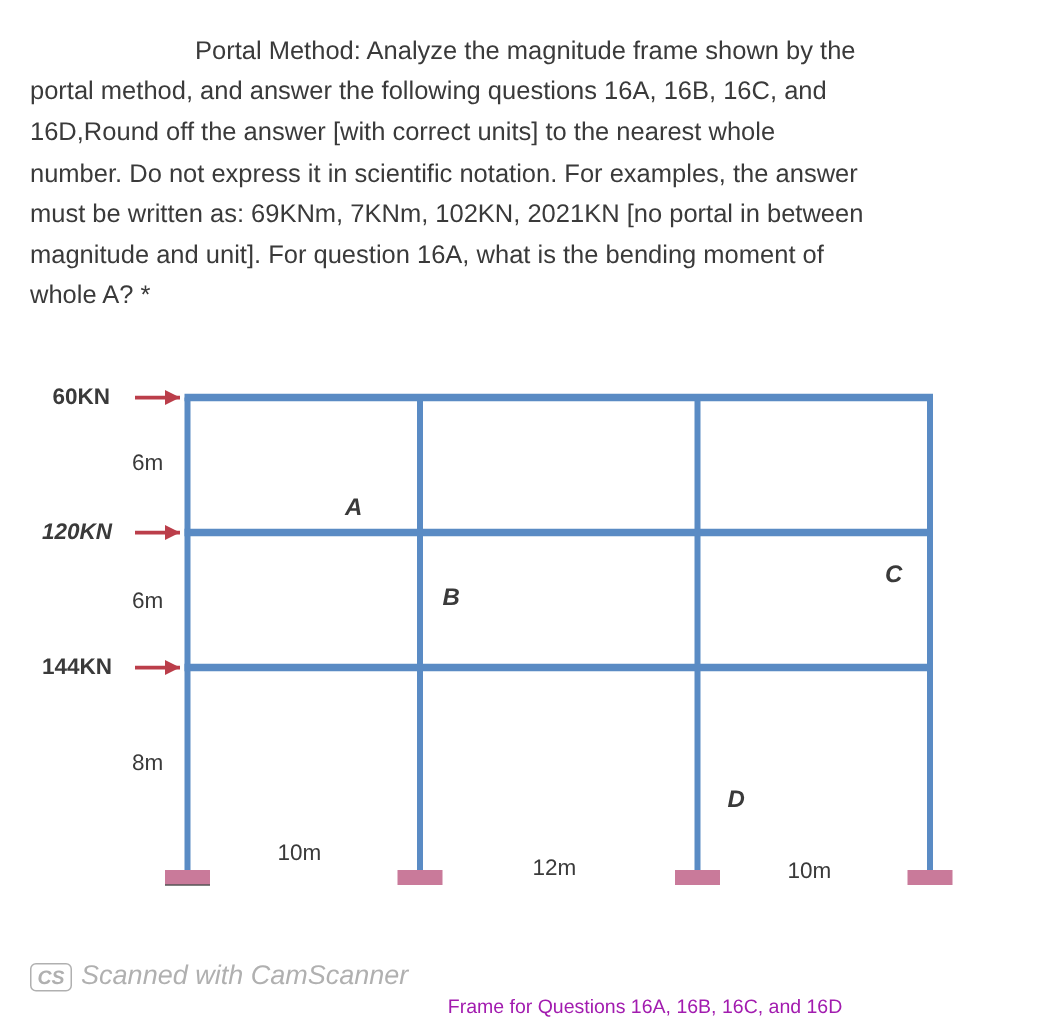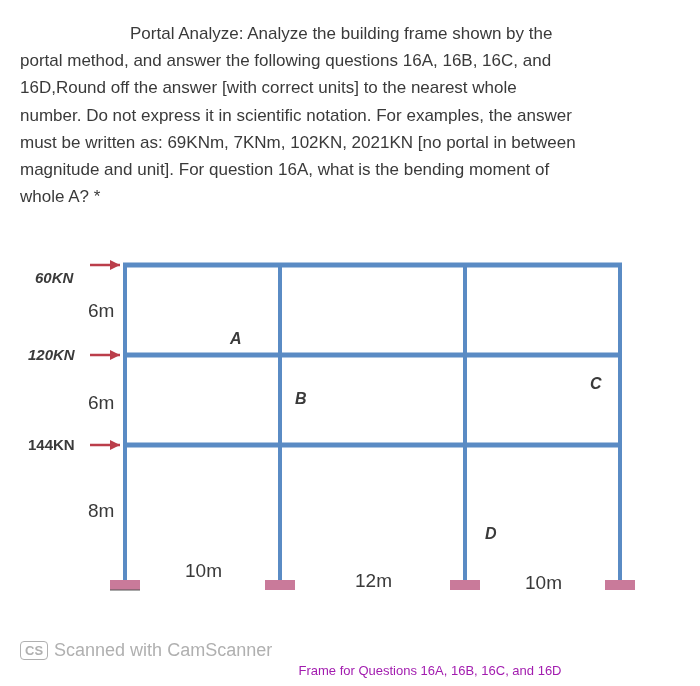--- a/index.html
+++ b/index.html
@@ -22,56 +22,57 @@
   }
   .load-arrow {
     position: absolute;
     display: flex;
     align-items: center;
     font-size: 15px;
     font-weight: bold;
   }
   .dim-label {
     position: absolute;
-    font-size: 19px;
+    font-size: 15px;
   }
   .beam-label {
     position: absolute;
     font-size: 16px;
     font-style: italic;
     font-weight: bold;
   }
   .footer {
     margin-top: 10px;
     color: #b0b0b0;
     font-size: 18px;
     display: flex;
-    align-items: center;
+    align-items: flex-end;
     gap: 6px;
+    font-style: italic;
   }
   .footer-caption {
     text-align: center;
     font-size: 13px;
     color: #a21caf;
     margin-top: 2px;
     padding-left: 160px;
   }
   .cs-badge {
     border: 1.5px solid #b0b0b0;
     border-radius: 4px;
     padding: 1px 4px;
     font-size: 13px;
     font-weight: bold;
   }
 </style>
 </head>
 <body>
 
 <div class="question-text">
-  <span style="padding-left:110px;">Portal Analyze: Analyze the building frame shown by the</span><br>
+  <span style="padding-left:110px;">Portal Method: Analyze the magnitude frame shown by the</span><br>
   <span>portal method, and answer the following questions 16A, 16B, 16C, and</span><br>
   <span>16D,Round off the answer [with correct units] to the nearest whole</span><br>
   <span>number. Do not express it in scientific notation. For examples, the answer</span><br>
   <span>must be written as: 69KNm, 7KNm, 102KN, 2021KN [no portal in between</span><br>
   <span>magnitude and unit]. For question 16A, what is the bending moment of</span><br>
   <span>whole A? *</span>
 </div>
 
 <div class="diagram">
   <svg width="640" height="380">
@@ -107,21 +108,21 @@
       <line x1="70" y1="105" x2="100" y2="105" stroke="#bb3e4a" stroke-width="2.5"></line>
       <polygon points="100,105 90,100 90,110" fill="#bb3e4a"></polygon>
     </g>
     <g>
       <line x1="70" y1="195" x2="100" y2="195" stroke="#bb3e4a" stroke-width="2.5"></line>
       <polygon points="100,195 90,190 90,200" fill="#bb3e4a"></polygon>
     </g>
   </svg>
 
   
-  <div class="load-arrow" style="left:15px; top:19px;font-style:italic;">
+  <div class="load-arrow" style="left:15px; top:6px;">
     <span>60KN</span>
   </div>
   <div class="load-arrow" style="left:8px; top:96px;font-style:italic;">
     <span>120KN</span>
   </div>
   <div class="load-arrow" style="left:8px; top:186px;align-items:flex-end;">
     <span>144KN</span>
   </div>
 
   

